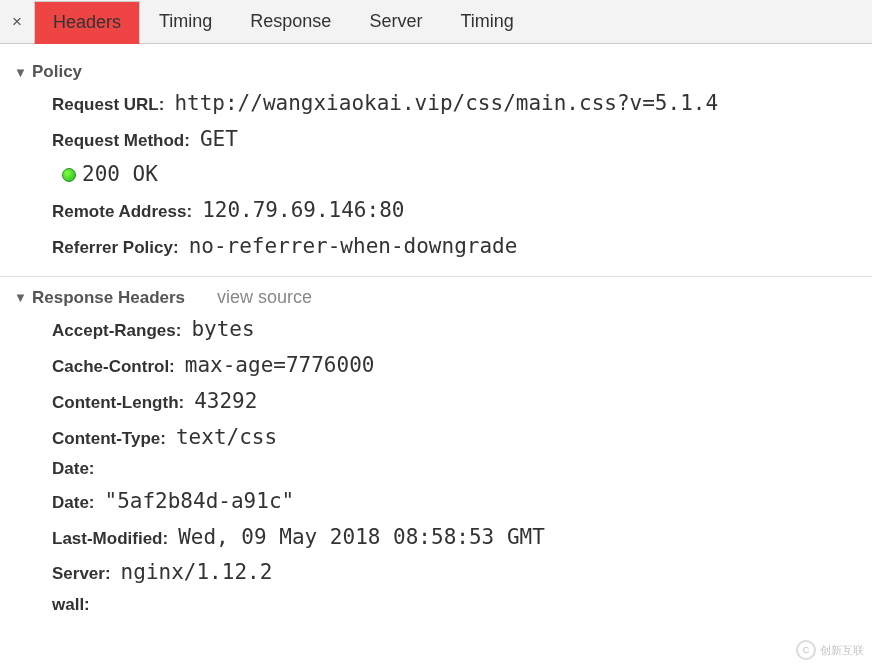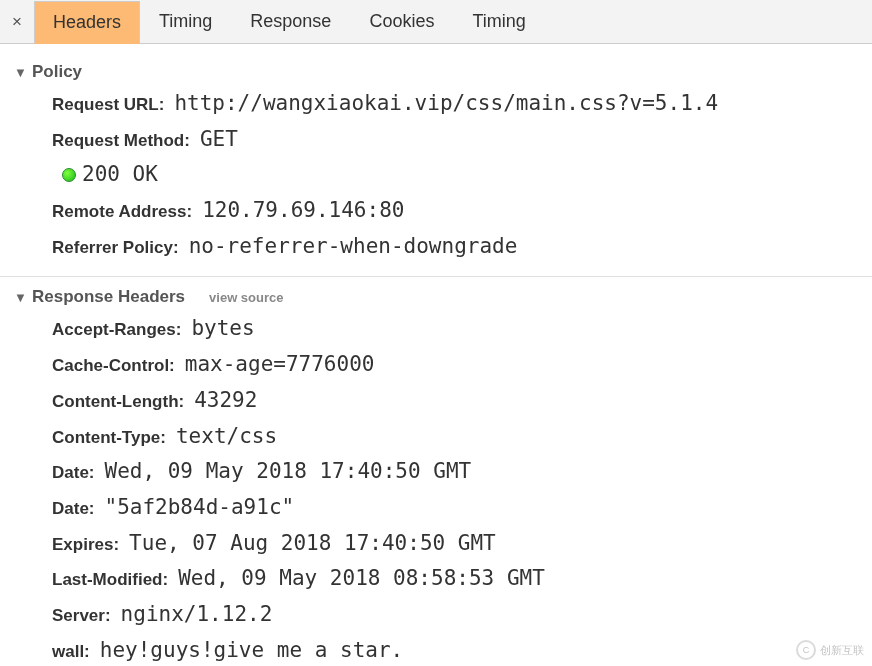--- a/index.html
+++ b/index.html
@@ -31,21 +31,21 @@
     }
     .tab {
       padding: 10px 18px;
       font-size: 18px;
       color: #333;
       cursor: pointer;
       border: 1px solid transparent;
       user-select: none;
     }
     .tab.active {
-      background: #fdba74;
+      background: #ef4444;
       border-left: 1px solid #ccc;
       border-right: 1px solid #ccc;
       border-top: 1px solid #ccc;
       margin-bottom: -1px;
     }
     .content {
       padding: 8px 0 8px 0;
     }
     .section {
       border-top: 1px solid #e0e0e0;
@@ -65,24 +65,24 @@
       user-select: none;
     }
     .disclosure {
       font-size: 13px;
       color: #666;
       margin-right: 6px;
       width: 12px;
       display: inline-block;
     }
     .view-source {
-      font-weight: 700;
+      font-weight: 400;
       color: #888;
-      margin-left: 24px;
-      font-size: 13px;
+      margin-left: 32px;
+      font-size: 18px;
     }
     .entries {
       padding: 0 0 6px 52px;
     }
     .entry {
       display: flex;
       align-items: baseline;
       line-height: 1.7;
     }
     .entry-label {
@@ -130,21 +130,21 @@
     }
   </style>
 </head>
 <body>
 
 <div class="tab-bar">
   <div class="close-btn">×</div>
   <div class="tab active">Headers</div>
   <div class="tab">Timing</div>
   <div class="tab">Response</div>
-  <div class="tab">Cookies</div>
+  <div class="tab">Server</div>
   <div class="tab">Timing</div>
 </div>
 
 <div class="content">
 
   <div class="section">
     <div class="section-header">
       <span class="disclosure">▼</span>
       <span>Policy</span>
     </div>
@@ -189,41 +189,35 @@
       <div class="entry">
         <span class="entry-label">Content-Length:</span>
         <span class="entry-value">43292</span>
       </div>
       <div class="entry">
         <span class="entry-label">Content-Type:</span>
         <span class="entry-value">text/css</span>
       </div>
       <div class="entry">
         <span class="entry-label">Date:</span>
-        <span class="entry-value">Wed, 09 May 2018 17:40:50 GMT</span>
       </div>
       <div class="entry">
         <span class="entry-label">Date:</span>
         <span class="entry-value">"5af2b84d-a91c"</span>
       </div>
       <div class="entry">
-        <span class="entry-label">Expires:</span>
-        <span class="entry-value">Tue, 07 Aug 2018 17:40:50 GMT</span>
-      </div>
-      <div class="entry">
         <span class="entry-label">Last-Modified:</span>
         <span class="entry-value">Wed, 09 May 2018 08:58:53 GMT</span>
       </div>
       <div class="entry">
         <span class="entry-label">Server:</span>
         <span class="entry-value">nginx/1.12.2</span>
       </div>
       <div class="entry">
         <span class="entry-label">wall:</span>
-        <span class="entry-value">hey!guys!give me a star.</span>
       </div>
     </div>
   </div>
 
 </div>
 
 <div class="watermark">
   <span class="watermark-ring">C</span>
   <span>创新互联</span>
 </div>

